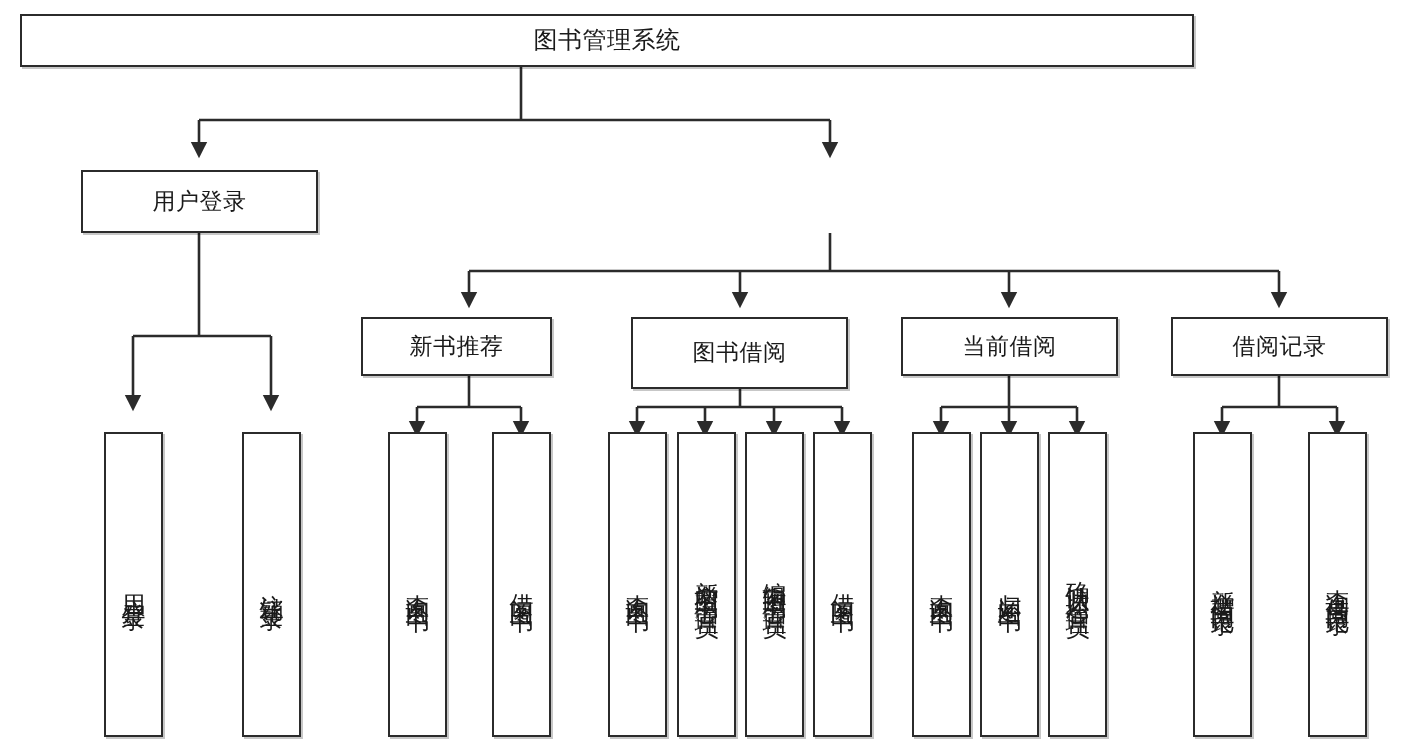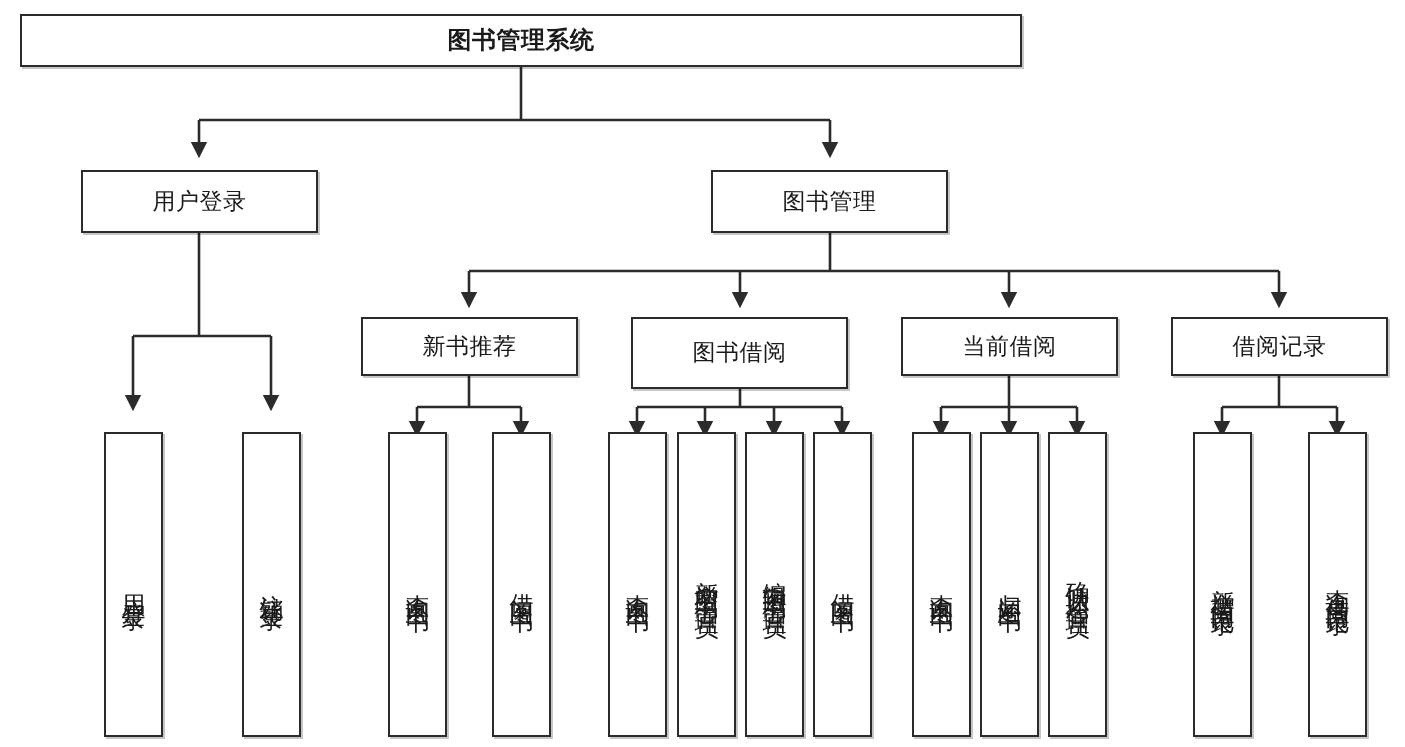--- a/index.html
+++ b/index.html
@@ -124,32 +124,29 @@
       <path d="M 1009 407 L 1009 429" marker-end="url(#arrow)"></path>
       <path d="M 1077 407 L 1077 429" marker-end="url(#arrow)"></path>
 
       <path d="M 1279 376 L 1279 407"></path>
       <path d="M 1222 407 L 1337 407"></path>
       <path d="M 1222 407 L 1222 429" marker-end="url(#arrow)"></path>
       <path d="M 1337 407 L 1337 429" marker-end="url(#arrow)"></path>
     </g>
   </svg>
 
-  <div class="node horiz root" style="left:20px; top:14px; width:1002px; height:53px;font-weight:bold;">
+  <div class="node horiz root" style="left:20px; top:14px; width:1174px; height:53px;">
     <span class="node-label">图书管理系统</span>
   </div>
 
   <div class="node horiz" style="left:81px; top:170px; width:237px; height:63px;">
     <span class="node-label">用户登录</span>
   </div>
-  <div class="node horiz" style="left:711px; top:170px; width:237px; height:63px;">
-    <span class="node-label">图书管理</span>
-  </div>
-
-  <div class="node horiz" style="left:361px; top:317px; width:217px; height:59px;">
+
+  <div class="node horiz" style="left:361px; top:317px; width:191px; height:59px;">
     <span class="node-label">新书推荐</span>
   </div>
   <div class="node horiz" style="left:631px; top:317px; width:217px; height:72px;">
     <span class="node-label">图书借阅</span>
   </div>
   <div class="node horiz" style="left:901px; top:317px; width:217px; height:59px;">
     <span class="node-label">当前借阅</span>
   </div>
   <div class="node horiz" style="left:1171px; top:317px; width:217px; height:59px;">
     <span class="node-label">借阅记录</span>

